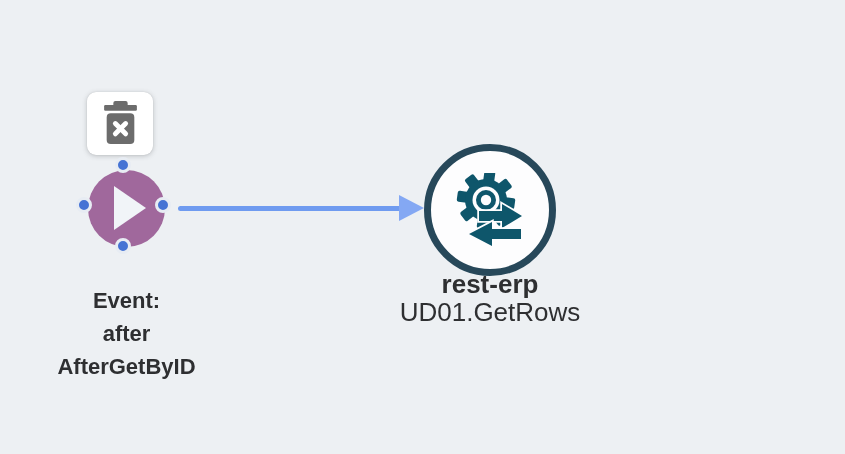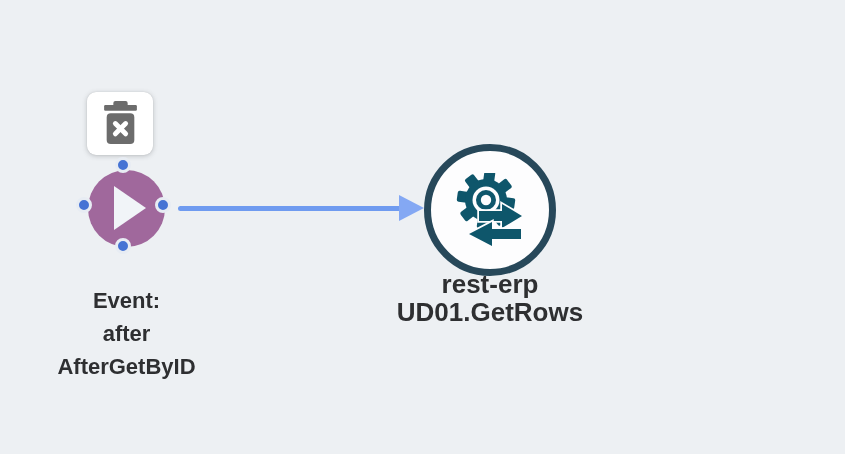--- a/index.html
+++ b/index.html
@@ -83,21 +83,21 @@
   }
   .event-label {
     left: 25px; top: 252px; width: 203px;
     font-size: 22px; font-weight: 700; line-height: 33px; margin-top: 32px;
   }
   .rest-label {
     left: 390px; top: 270px; width: 200px;
     font-size: 26px; line-height: 28px;
   }
   .rest-label .title { font-weight: 700; }
-  .rest-label .subtitle { font-weight: 700; text-align: center; }
+  .rest-label .subtitle { font-weight: 400; text-align: center; }
 </style>
 </head>
 <body>
 
 <div class="canvas">
 
   <button class="delete-btn">
     <span>
       <svg viewBox="0 0 32 42" width="33" height="43" aria-hidden="true">
         <g fill="#6c6c6c">

